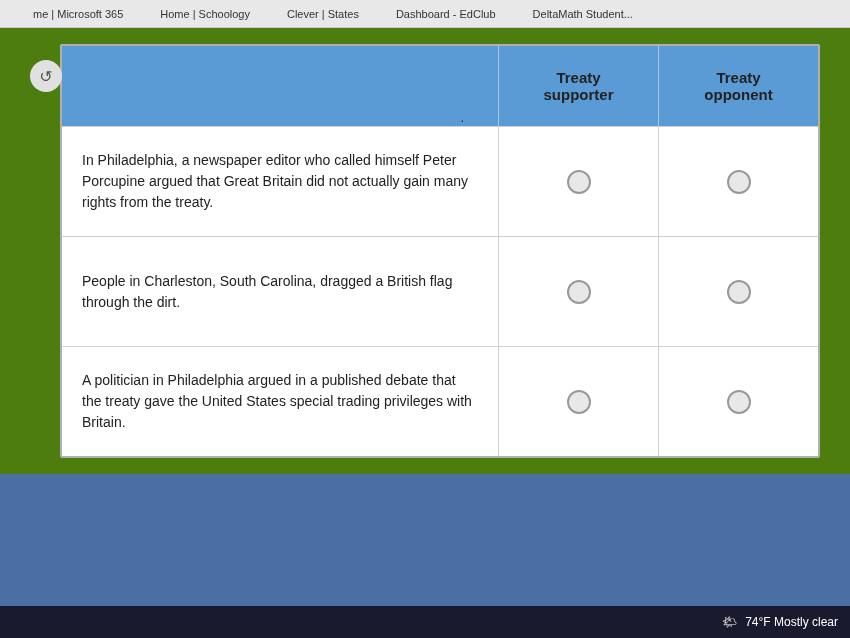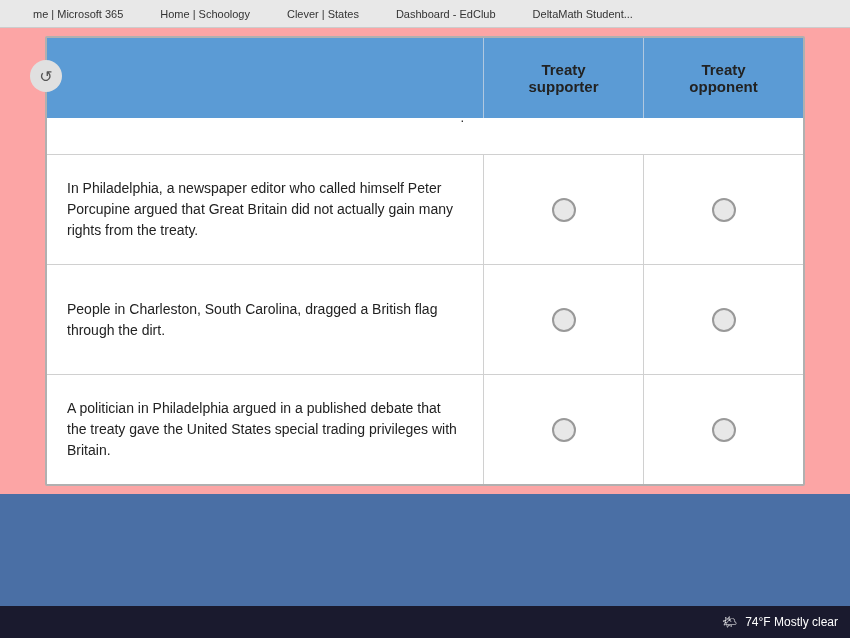--- a/index.html
+++ b/index.html
@@ -30,24 +30,24 @@
     }
 
     .browser-bar-item {
       white-space: nowrap;
       overflow: hidden;
       padding-left: 25px;
     }
 
     .main-content {
       display: flex;
-      justify-content: center;
+      justify-content: flex-end;
       align-items: flex-start;
-      padding: 8px 30px;
-      background-color: #fca5a5;
+      padding: 16px 30px;
+      background-color: #4d7c0f;
     }
 
     .table-container {
       background-color: white;
       border: 2px solid #b0b0b0;
       width: 760px;
       border-radius: 2px;
       overflow: hidden;
     }
 
@@ -71,21 +71,20 @@
       color: #222;
       border-left: 1px solid #b0c8e0;
       display: flex;
       align-items: center;
       justify-content: center;
     }
 
     .table-body {
       display: flex;
       flex-direction: column;
-      margin-top: 36px;
     }
 
     .table-row {
       display: grid;
       grid-template-columns: 1fr 160px 160px;
       border-top: 1px solid #d0d0d0;
       min-height: 110px;
     }
 
     .row-text {

